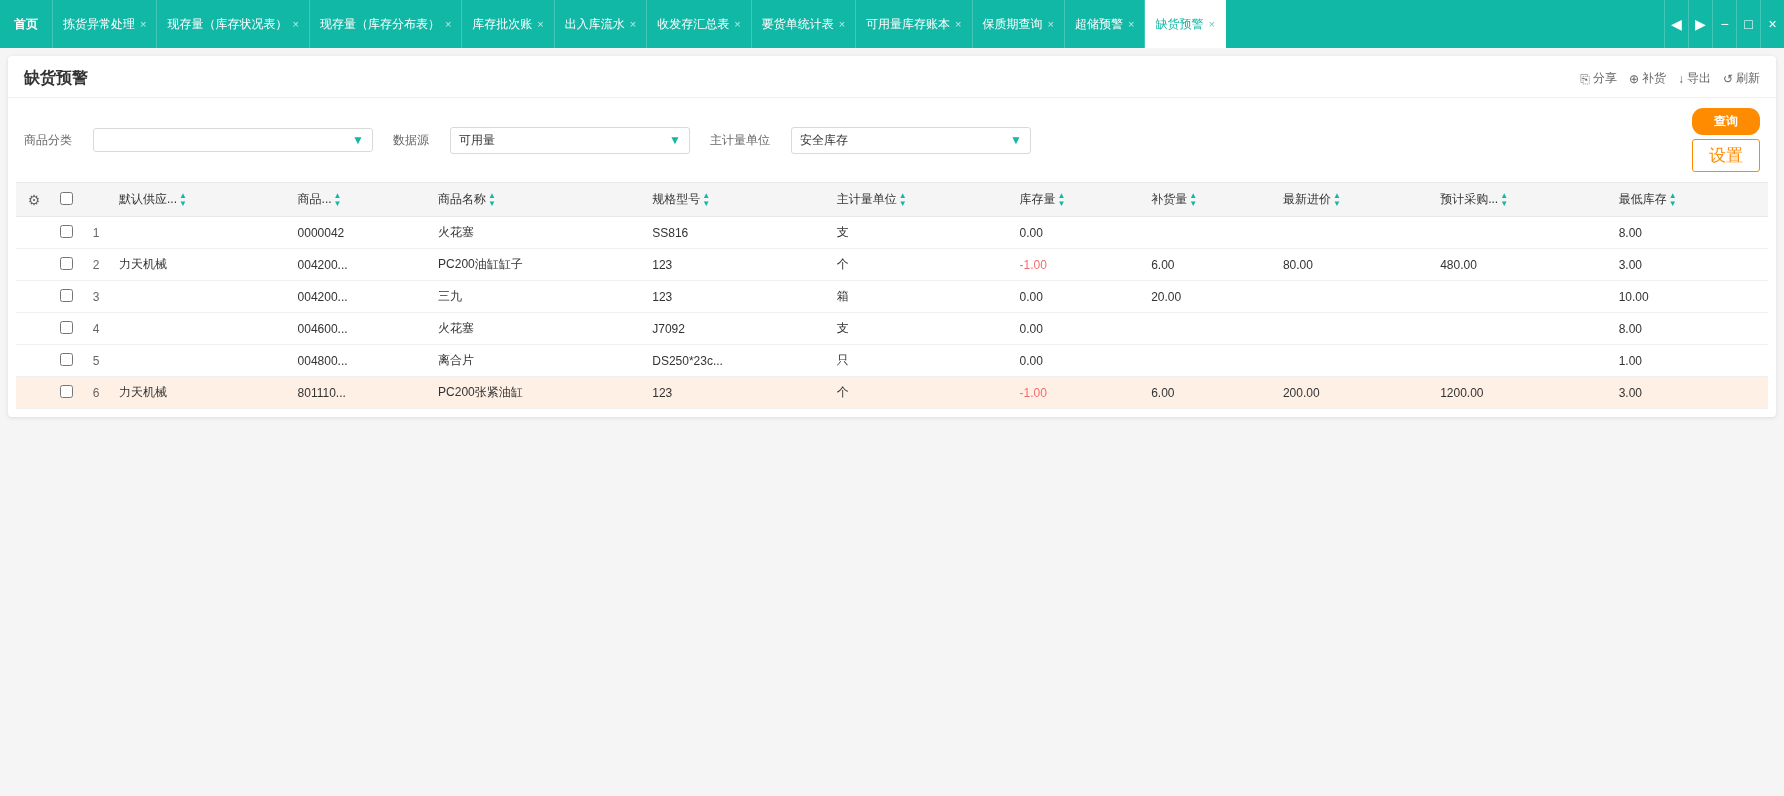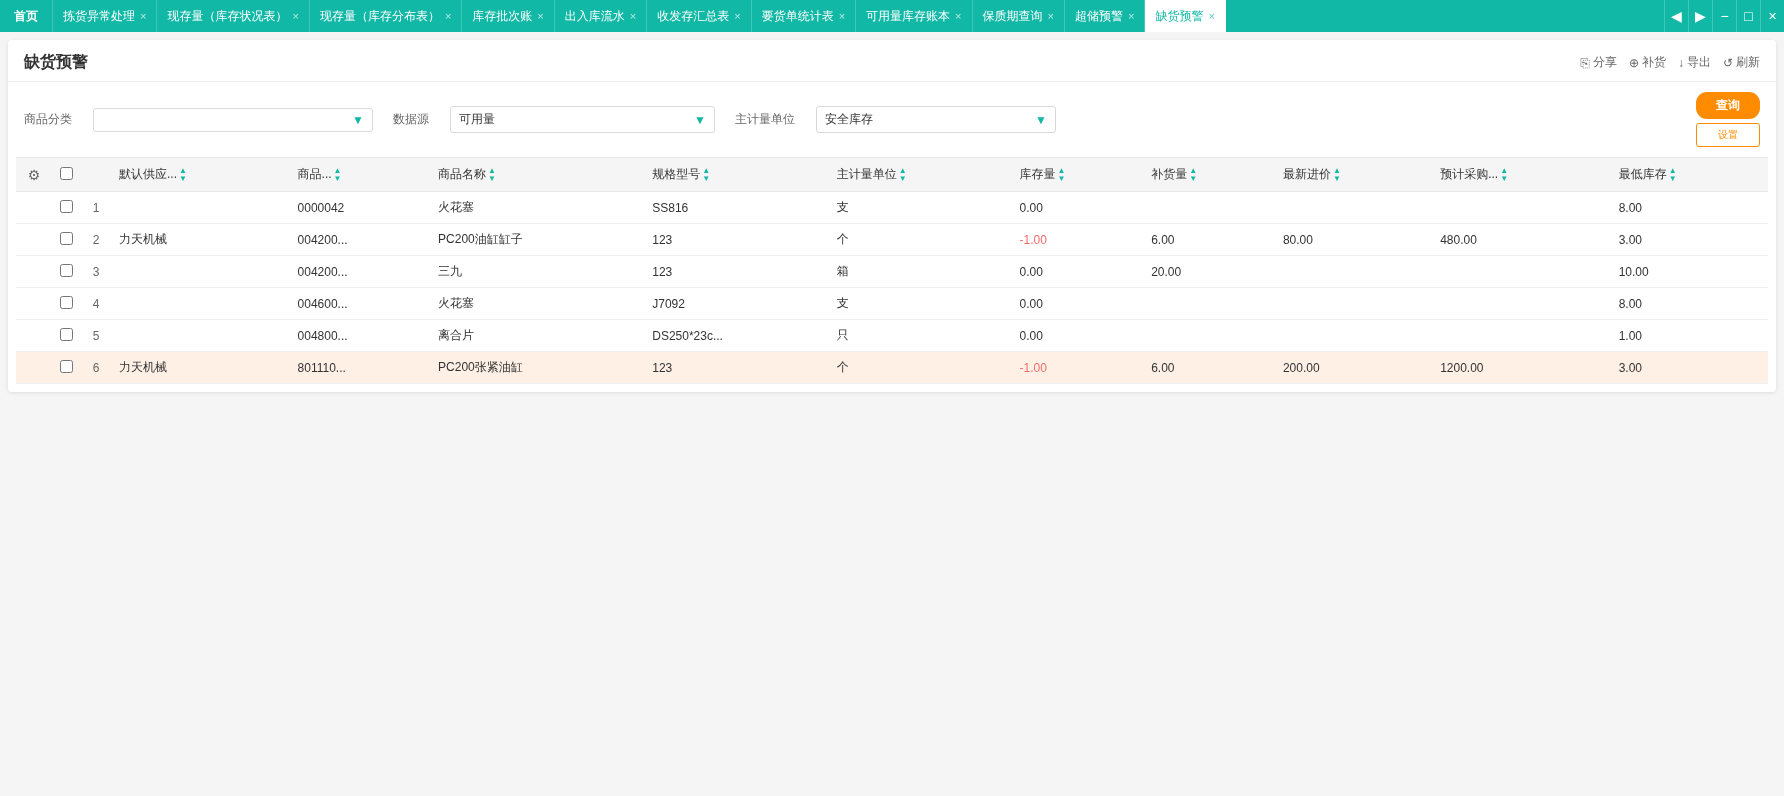--- a/index.html
+++ b/index.html
@@ -3,21 +3,21 @@
   <meta charset="utf-8">
   <style>
     * { box-sizing: border-box; margin: 0; padding: 0; }
     body { font-family: 'Microsoft YaHei', Arial, sans-serif; font-size: 12px; background: #f5f5f5; color: #333; overflow-x: hidden; }
 
     
     .tab-bar {
       display: flex;
       align-items: center;
       background: #12b8a6;
-      height: 32px;
+      height: 48px;
       overflow: hidden;
     }
     .tab-item {
       display: flex;
       align-items: center;
       padding: 0 10px;
       height: 100%;
       color: #fff;
       white-space: nowrap;
       cursor: pointer;
@@ -140,21 +140,21 @@
       font-size: 12px;
       font-weight: bold;
     }
     .btn-settings {
       background: #fff;
       color: #ff8c00;
       border: 1px solid #ff8c00;
       border-radius: 3px;
       padding: 4px 16px;
       cursor: pointer;
-      font-size: 10px;
+      font-size: 17px;
     }
 
     
     .table-wrapper {
       padding: 0 8px 8px 8px;
       overflow-x: auto;
     }
     table {
       width: 100%;
       border-collapse: collapse;
@@ -308,21 +308,21 @@
   <div class="filter-area">
     <div class="filter-group">
       <span class="filter-label">商品分类</span>
       <div class="filter-select" style="width:280px;">
         <span class="filter-value"></span>
         <span class="arrow">▼</span>
       </div>
     </div>
     <div class="filter-group">
       <span class="filter-label">数据源</span>
-      <div class="filter-select" style="width:265px;">
+      <div class="filter-select" style="width:240px;">
         <span class="filter-value">可用量</span>
         <span class="arrow">▼</span>
       </div>
     </div>
     <div class="filter-group">
       <span class="filter-label">主计量单位</span>
       <div class="filter-select" style="width:240px;">
         <span class="filter-value">安全库存</span>
         <span class="arrow">▼</span>
       </div>

